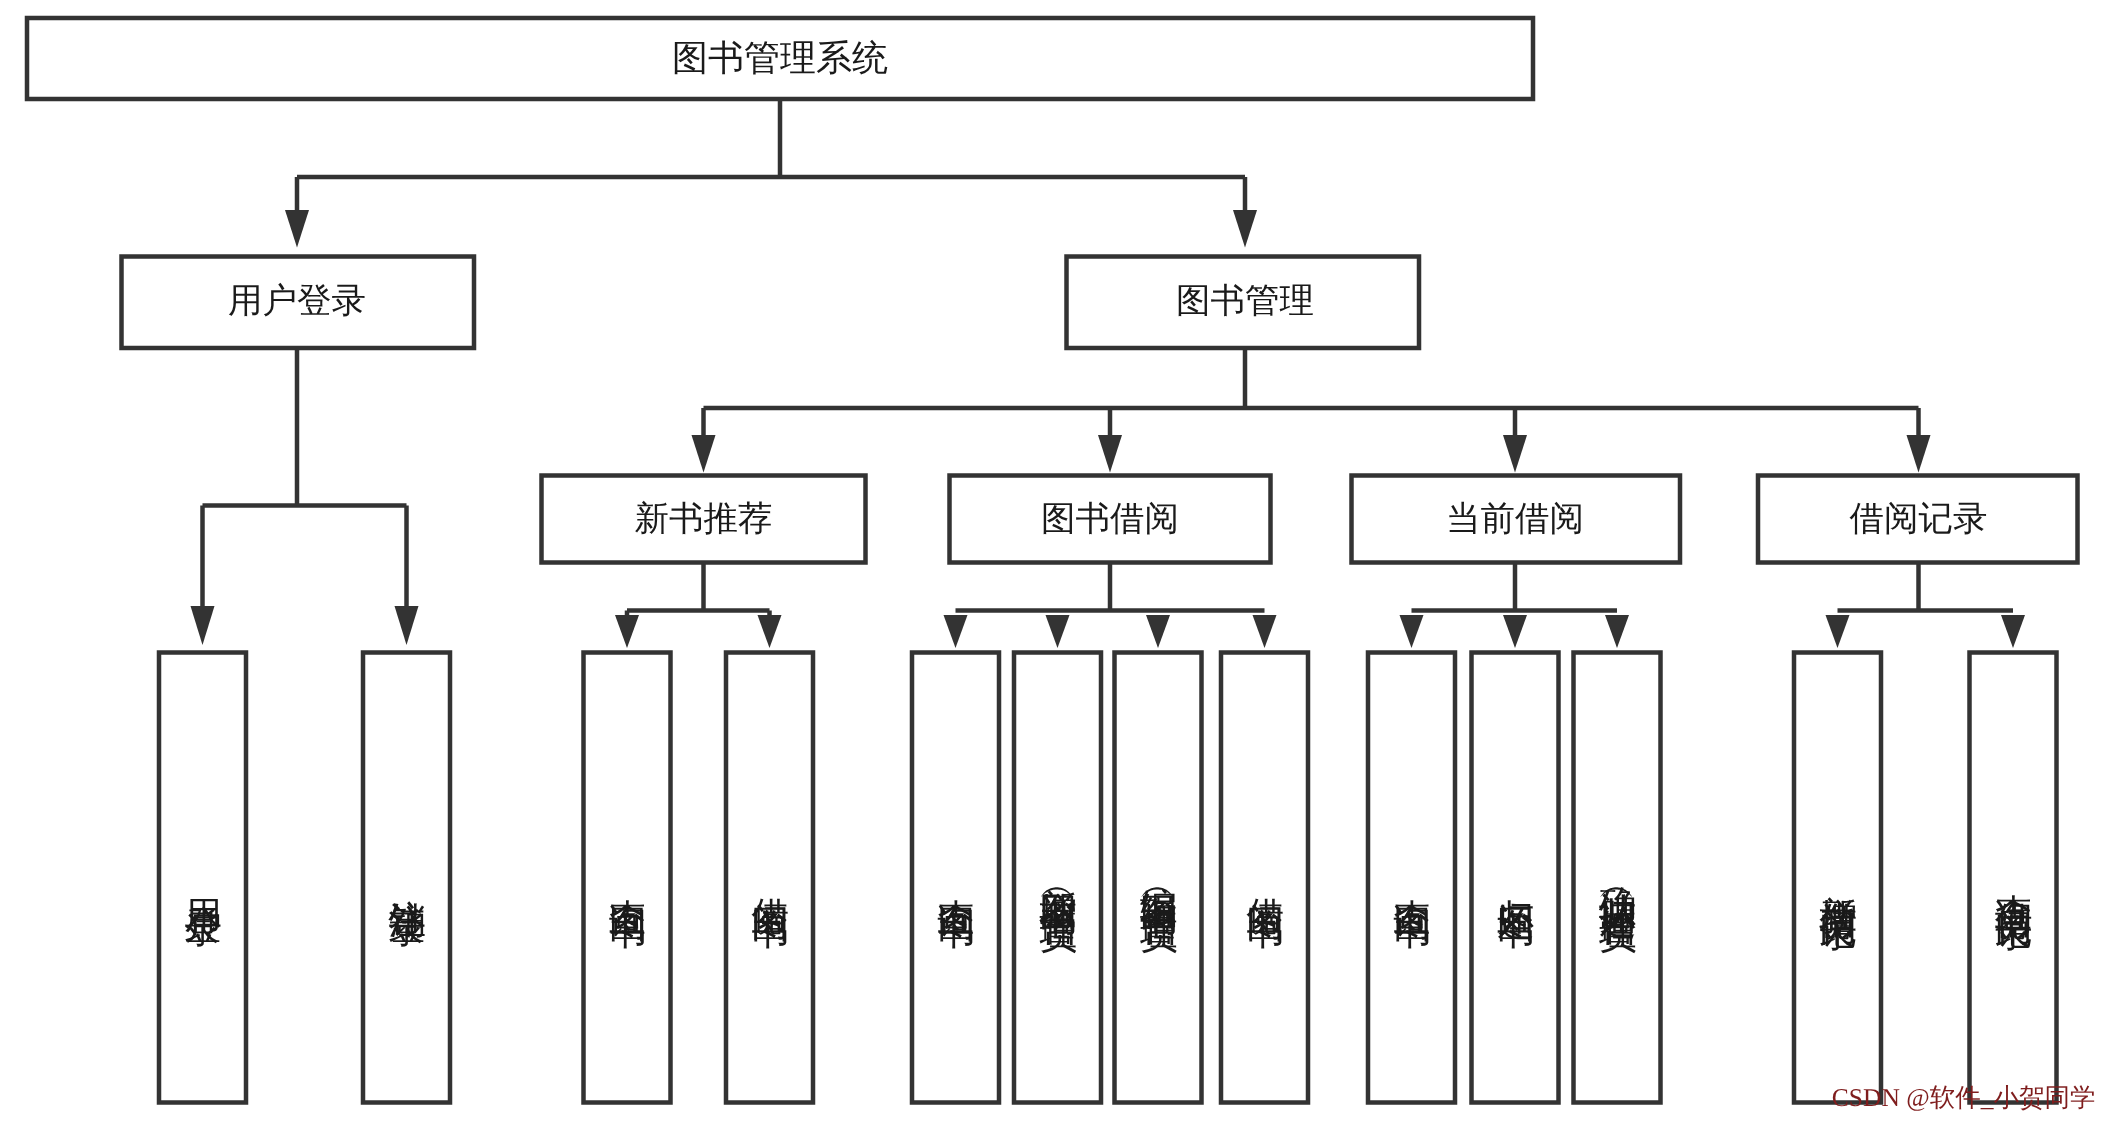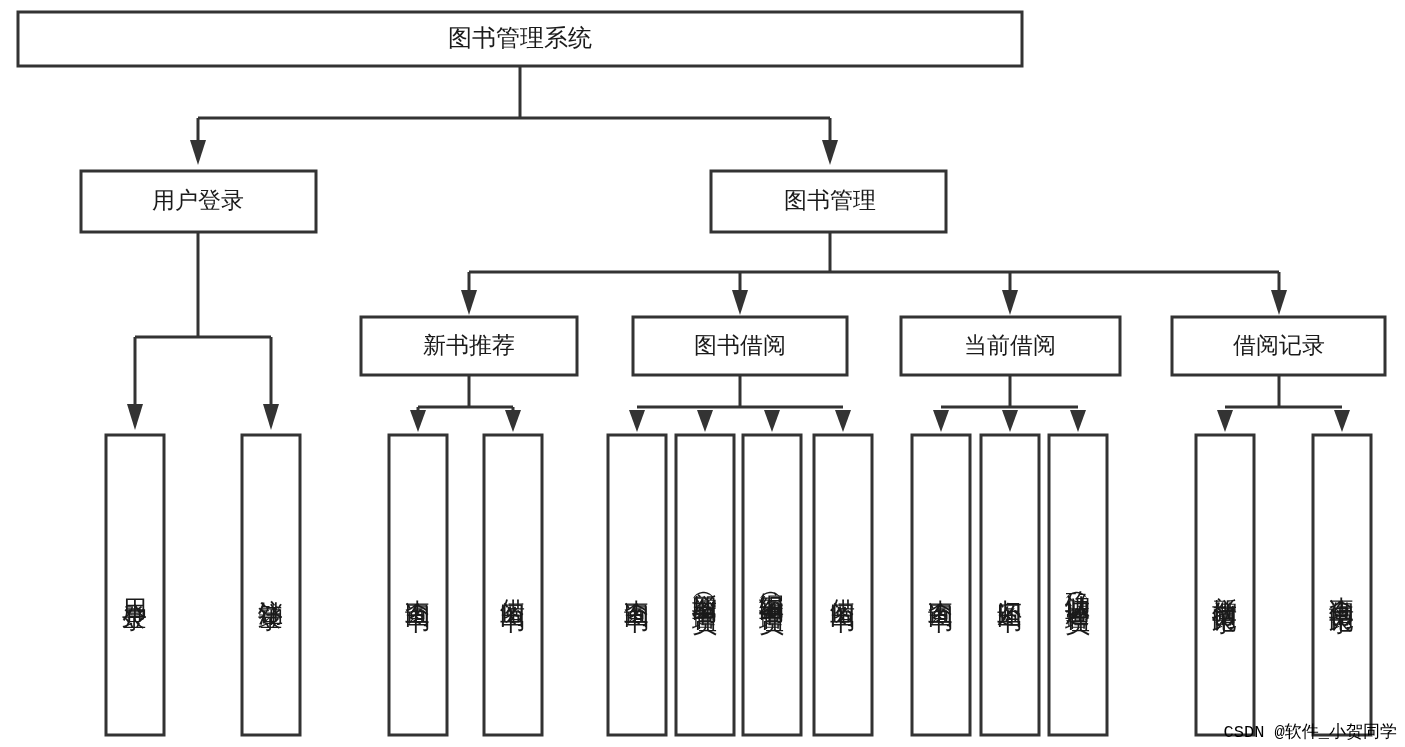--- a/index.html
+++ b/index.html
@@ -21,22 +21,22 @@
   .label-root{font-size:24px;dominant-baseline:middle;}
   .label-v{
     font-size:25px;
     writing-mode:vertical-rl;
     text-orientation:upright;
     letter-spacing:3px;
     dominant-baseline:central;
   }
   .watermark{
     position:absolute;right:8px;bottom:4px;
-    font-family:Liberation Mono, monospace;
-    font-size:17px;color:#000000;white-space:nowrap;
+    font-family:Liberation Serif, serif;
+    font-size:17px;color:#7f1d1d;white-space:nowrap;
     pointer-events:none;user-select:none;
   }
 </style>
 </head>
 <body>
 
 <div id="diagram-root">
 <svg width="1405" height="747" viewBox="0 0 1405 747" xmlns="http://www.w3.org/2000/svg">
 
   <g>

